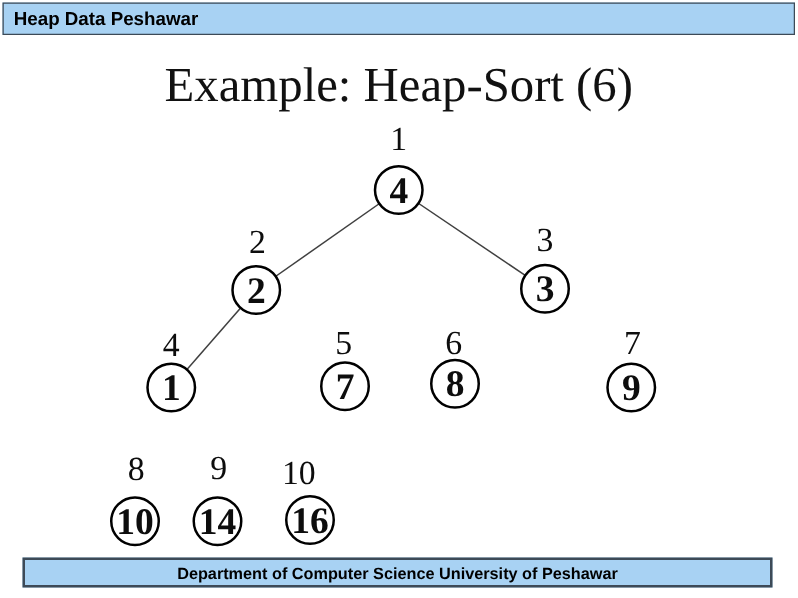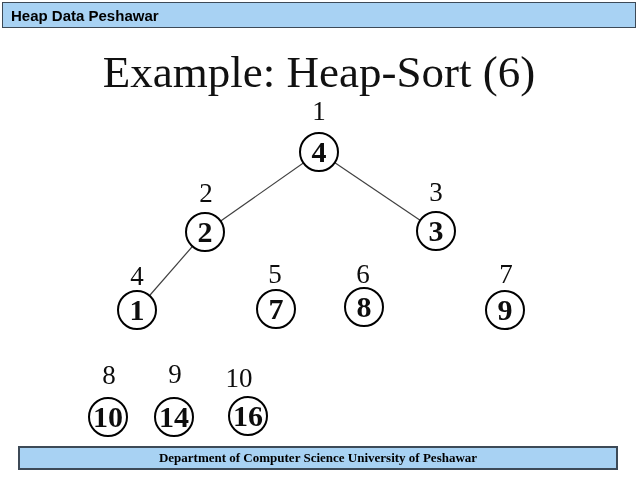--- a/index.html
+++ b/index.html
@@ -35,31 +35,30 @@
     padding: 0 43px 0 8px;
   }
   .footer-bar {
     left: 18px;
     top: 446px;
     width: 600px;
     height: 24px;
     border-width: 2px;
     font-size: 13px;
     justify-content: center;
-    font-family: Liberation Serif, serif;
   }
   .slide-title {
     position: absolute;
     top: 46px;
     left: 0;
     width: 100%;
     text-align: center;
     font-family: "Liberation Serif", serif;
     font-weight: 400;
-    font-size: 45px;
+    font-size: 39px;
     color: #111111;
     margin: 0;
   }
   .tree-svg {
     position: absolute;
     left: 0;
     top: 0;
   }
   .tree-svg text {
     font-family: "Liberation Serif", serif;

